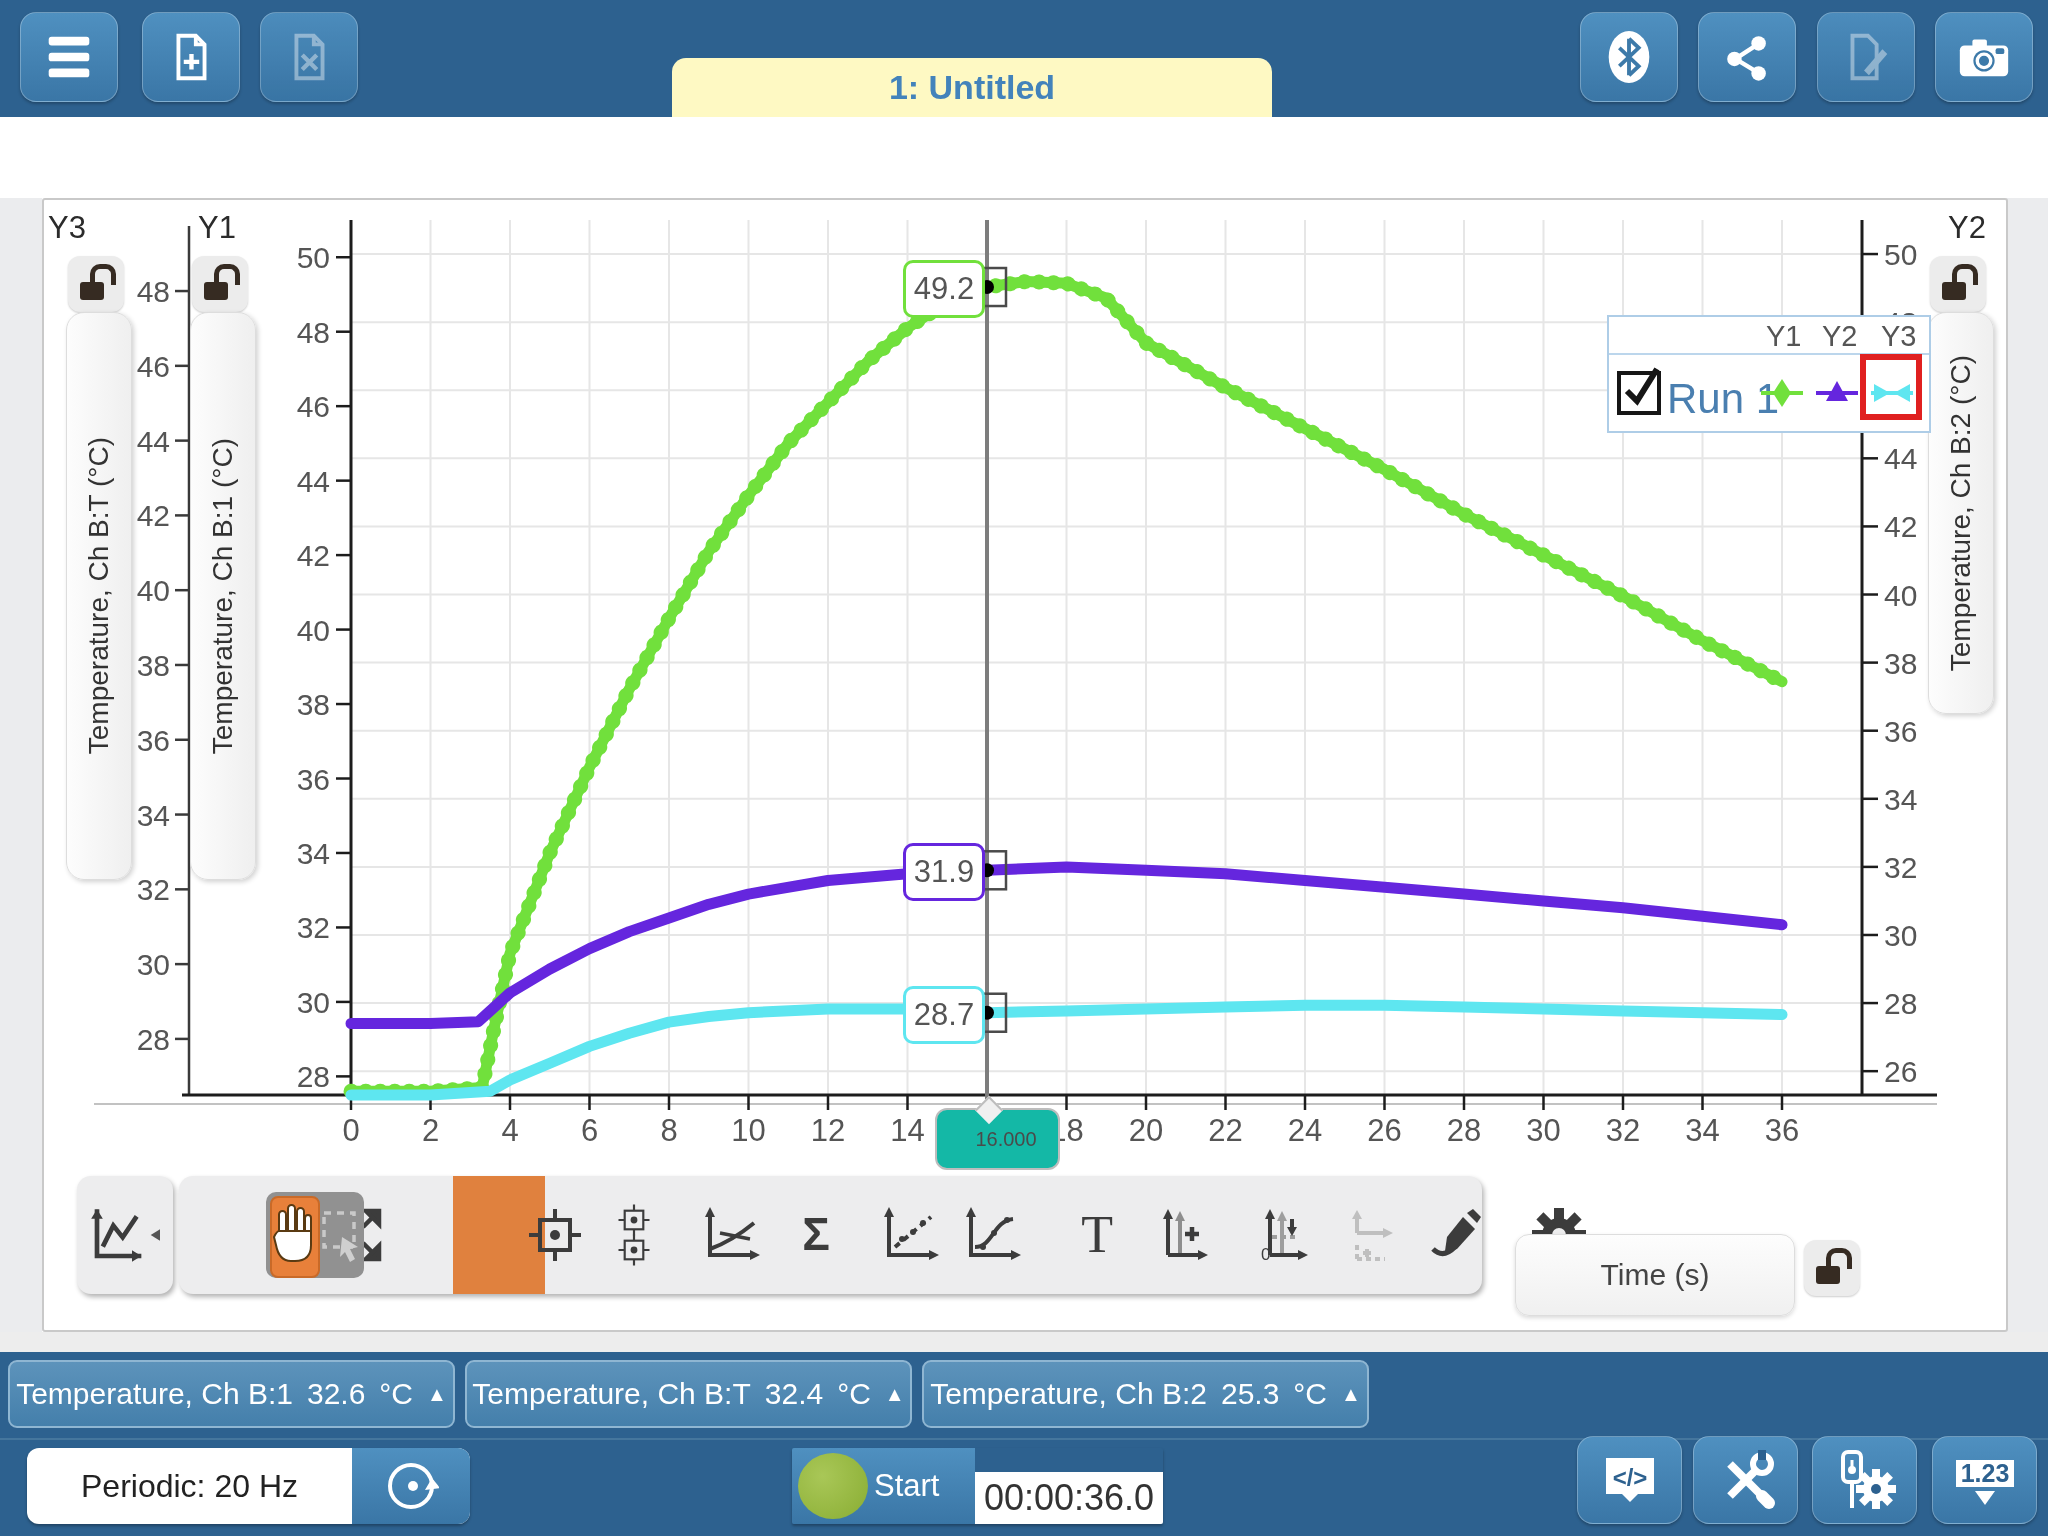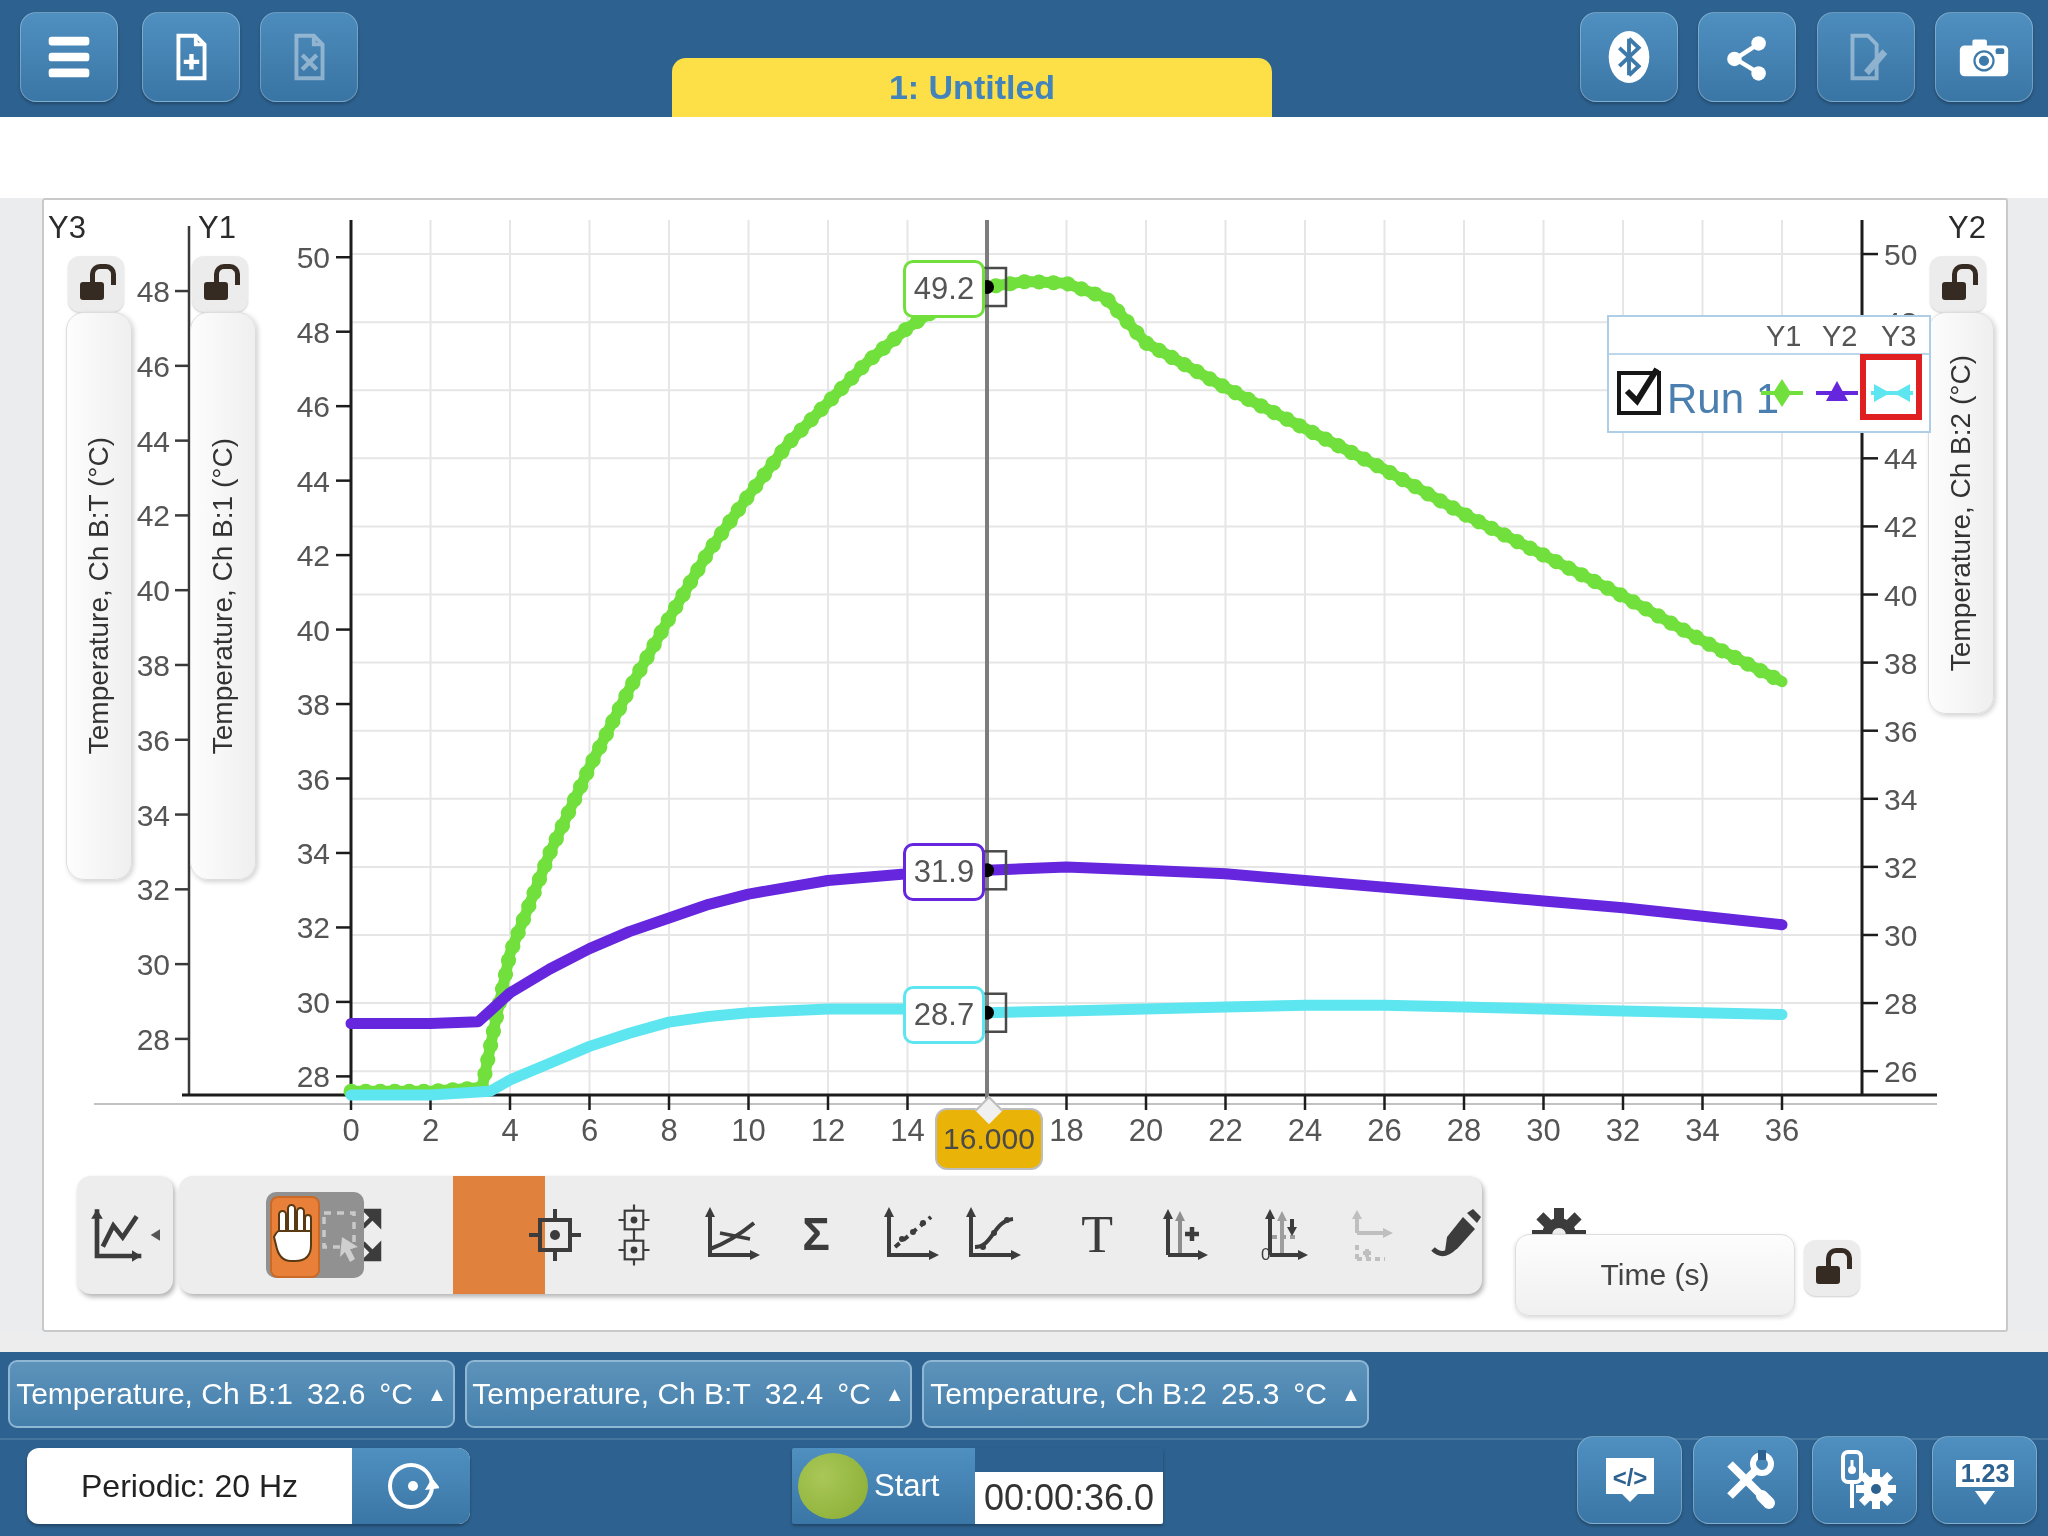--- a/index.html
+++ b/index.html
@@ -5,21 +5,21 @@
   html,body{margin:0;padding:0;background:#fff;font-family:"Liberation Sans",sans-serif;}
   #screen{position:relative;width:2048px;height:1536px;background:#fff;overflow:hidden;}
 
   
   #topbar{position:absolute;left:0;top:0;width:2048px;height:117px;background:#2d618f;}
   .tb-btn{position:absolute;top:12px;width:96px;height:88px;border-radius:16px;
     background:linear-gradient(#4f90c0,#3a76a6);border:1px solid rgba(255,255,255,.28);
     box-shadow:0 2px 3px rgba(0,0,0,.25);display:flex;align-items:center;justify-content:center;}
   .tb-btn.disabled{opacity:.92;}
   .tb-btn.disabled svg{opacity:.45;}
-  #tab{position:absolute;left:672px;top:58px;width:600px;height:59px;background:#fde047;
+  #tab{position:absolute;left:672px;top:58px;width:600px;height:59px;background:#fef9c3;
     border-radius:14px 14px 0 0;display:flex;align-items:center;justify-content:center;
     color:#4383bb;font-weight:bold;font-size:34px;}
 
   
   .gutter{position:absolute;top:198px;width:42px;height:1134px;background:#ebecee;}
   #card{position:absolute;left:42px;top:198px;width:1962px;height:1130px;background:#fff;
     border:2px solid #c9c9c9;border-radius:3px;}
   #plot-svg{position:absolute;left:0;top:0;}
 
   
@@ -41,23 +41,23 @@
   #legend .hdr span{position:absolute;top:3px;font-size:29px;color:#555;}
   .lg-check{position:absolute;left:8px;top:54px;width:36px;height:36px;border:4px solid #161616;background:#fff;}
   .lg-check svg{position:absolute;left:2px;top:-12px;overflow:visible;}
   #legend .run{position:absolute;left:58px;top:58px;font-size:42px;color:#4a7fb0;}
   .lg-marker{position:absolute;top:56px;width:44px;height:40px;}
   #lg-sel{position:absolute;left:251px;top:37px;width:62px;height:66px;border:6px solid #e02020;box-sizing:border-box;}
 
   
   .callout{position:absolute;width:76px;height:52px;background:#fff;border:3px solid;border-radius:10px;
     display:flex;align-items:center;justify-content:center;font-size:31px;color:#555;margin-left:19px;}
-  #xcursor-bubble{position:absolute;left:891px;top:908px;width:104px;height:58px;background:#eab308;
+  #xcursor-bubble{position:absolute;left:891px;top:908px;width:104px;height:58px;background:#14b8a6;
     border:2px solid #bdbdbd;border-radius:12px;display:flex;align-items:center;justify-content:center;
-    font-size:30px;color:#4a4a4a;}
+    font-size:20px;color:#4a4a4a;padding-left:17px;}
   #xcursor-bubble .notch{position:absolute;left:42px;top:-10px;width:18px;height:18px;background:#f0f0f0;
     border-left:2px solid #bdbdbd;border-top:2px solid #bdbdbd;transform:rotate(45deg);}
 
   
   #gtool-left{position:absolute;left:33px;top:976px;width:96px;height:118px;background:#ededee;
     border-radius:14px;box-shadow:2px 3px 5px rgba(0,0,0,.3);display:flex;align-items:center;justify-content:center;}
   #gtool{position:absolute;left:135px;top:976px;width:1303px;height:118px;background:#ededee;
     border-radius:14px;box-shadow:2px 3px 5px rgba(0,0,0,.3);}
   .gt-i{position:absolute;top:27px;width:64px;height:64px;}
   #gt-orange{position:absolute;left:274px;top:0;width:92px;height:118px;background:#e0813e;}

